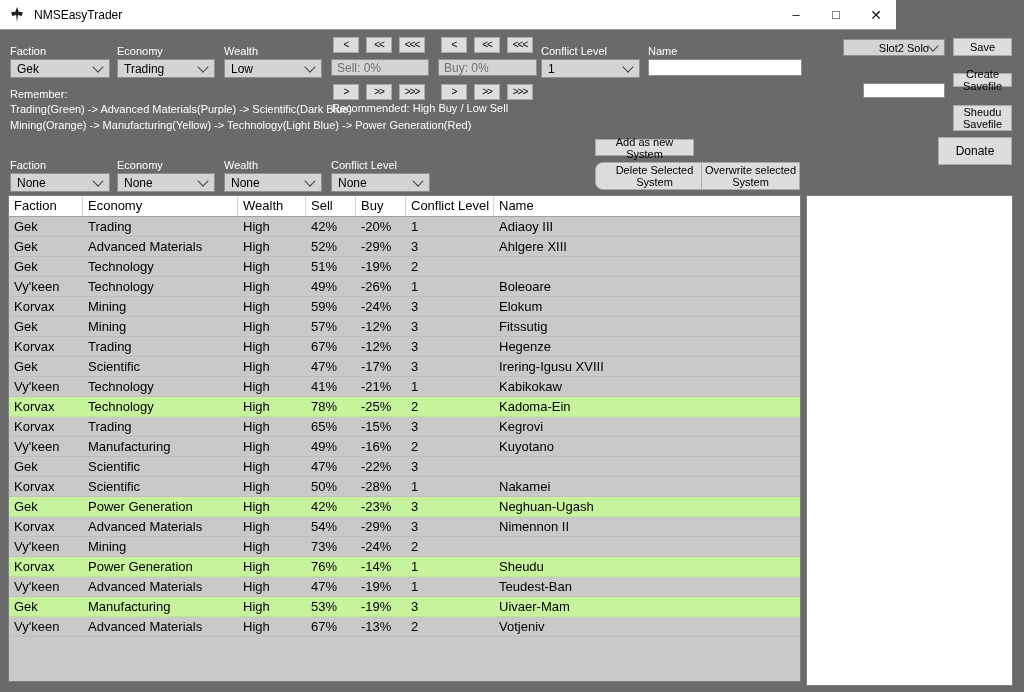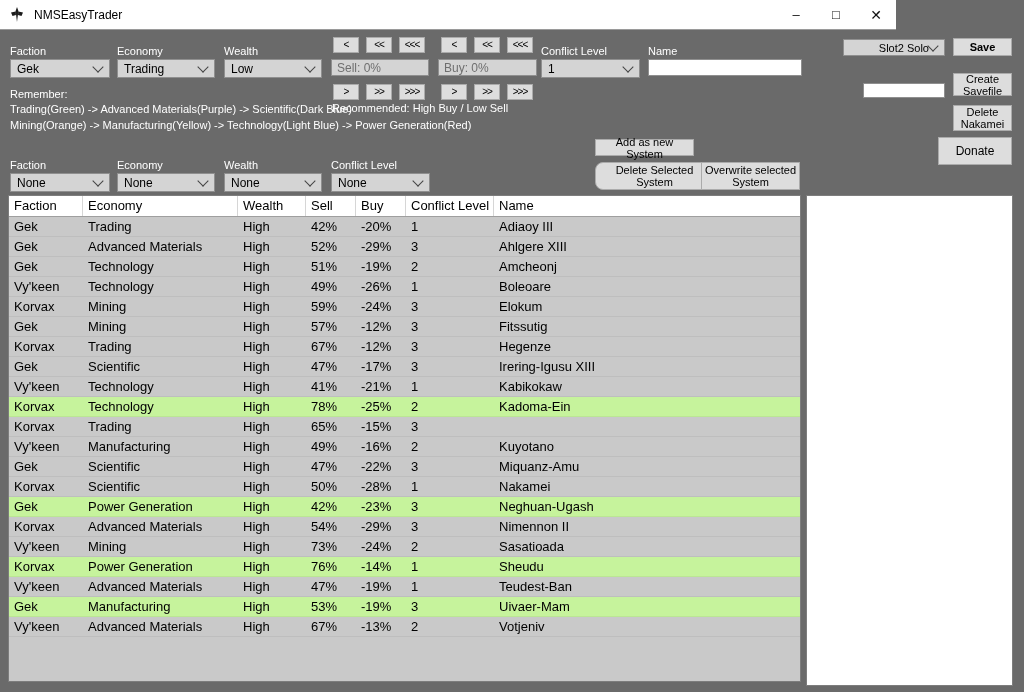--- a/index.html
+++ b/index.html
@@ -139,24 +139,24 @@
 </div>
 
 <div class="btn" style="left:595px;top:139px;width:99px;height:17px;">Add as new System</div>
 <div class="btn" style="left:595px;top:162px;width:119px;height:28px;border-radius:8px;">Delete Selected System</div>
 <div class="btn" style="left:701px;top:162px;width:99px;height:28px;">Overwrite selected System</div>
 
 <div class="dd" style="left:843px;top:39px;width:102px;height:17px;font-size:11px;justify-content:flex-end;">
   <span>Slot2 Solo</span>
   <span class="chev"></span>
 </div>
-<div class="btn" style="left:953px;top:38px;width:59px;height:18px;font-weight:bold;">Save</div>
+<div class="btn" style="left:953px;top:38px;width:59px;height:18px;">Save</div>
 <input class="tb white" style="left: 863px; top: 83px; width: 82px; height: 15px;" value="">
-<div class="btn" style="left:953px;top:73px;width:59px;height:23px;">Create Savefile</div>
-<div class="btn" style="left:953px;top:105px;width:59px;height:26px;">Delete Nakamei</div>
+<div class="btn" style="left:953px;top:73px;width:59px;height:14px;">Create Savefile</div>
+<div class="btn" style="left:953px;top:105px;width:59px;height:26px;">Sheudu Savefile</div>
 <div class="btn" style="left:938px;top:137px;width:74px;height:28px;font-size:12px;">Donate</div>
 
 <div class="systems-table">
   <div class="thead">
     <div class="hcell">Faction</div>
     <div class="hcell">Economy</div>
     <div class="hcell">Wealth</div>
     <div class="hcell">Sell</div>
     <div class="hcell">Buy</div>
     <div class="hcell">Conflict Level</div>
@@ -181,21 +181,20 @@
         <div class="cell">3</div>
         <div class="cell">Ahlgere XIII</div>
       </div>
       <div class="trow">
         <div class="cell">Gek</div>
         <div class="cell">Technology</div>
         <div class="cell">High</div>
         <div class="cell">51%</div>
         <div class="cell">-19%</div>
         <div class="cell">2</div>
-        <div class="cell">Amcheonj</div>
       </div>
       <div class="trow">
         <div class="cell">Vy'keen</div>
         <div class="cell">Technology</div>
         <div class="cell">High</div>
         <div class="cell">49%</div>
         <div class="cell">-26%</div>
         <div class="cell">1</div>
         <div class="cell">Boleoare</div>
       </div>
@@ -226,21 +225,21 @@
         <div class="cell">3</div>
         <div class="cell">Hegenze</div>
       </div>
       <div class="trow">
         <div class="cell">Gek</div>
         <div class="cell">Scientific</div>
         <div class="cell">High</div>
         <div class="cell">47%</div>
         <div class="cell">-17%</div>
         <div class="cell">3</div>
-        <div class="cell">Irering-Igusu XIII</div>
+        <div class="cell">Irering-Igusu XVIII</div>
       </div>
       <div class="trow">
         <div class="cell">Vy'keen</div>
         <div class="cell">Technology</div>
         <div class="cell">High</div>
         <div class="cell">41%</div>
         <div class="cell">-21%</div>
         <div class="cell">1</div>
         <div class="cell">Kabikokaw</div>
       </div>
@@ -253,38 +252,38 @@
         <div class="cell">2</div>
         <div class="cell">Kadoma-Ein</div>
       </div>
       <div class="trow">
         <div class="cell">Korvax</div>
         <div class="cell">Trading</div>
         <div class="cell">High</div>
         <div class="cell">65%</div>
         <div class="cell">-15%</div>
         <div class="cell">3</div>
+        <div class="cell">Kegrovi</div>
       </div>
       <div class="trow">
         <div class="cell">Vy'keen</div>
         <div class="cell">Manufacturing</div>
         <div class="cell">High</div>
         <div class="cell">49%</div>
         <div class="cell">-16%</div>
         <div class="cell">2</div>
         <div class="cell">Kuyotano</div>
       </div>
       <div class="trow">
         <div class="cell">Gek</div>
         <div class="cell">Scientific</div>
         <div class="cell">High</div>
         <div class="cell">47%</div>
         <div class="cell">-22%</div>
         <div class="cell">3</div>
-        <div class="cell">Miquanz-Amu</div>
       </div>
       <div class="trow">
         <div class="cell">Korvax</div>
         <div class="cell">Scientific</div>
         <div class="cell">High</div>
         <div class="cell">50%</div>
         <div class="cell">-28%</div>
         <div class="cell">1</div>
         <div class="cell">Nakamei</div>
       </div>
@@ -306,21 +305,20 @@
         <div class="cell">3</div>
         <div class="cell">Nimennon II</div>
       </div>
       <div class="trow">
         <div class="cell">Vy'keen</div>
         <div class="cell">Mining</div>
         <div class="cell">High</div>
         <div class="cell">73%</div>
         <div class="cell">-24%</div>
         <div class="cell">2</div>
-        <div class="cell">Sasatioada</div>
       </div>
       <div class="trow green">
         <div class="cell">Korvax</div>
         <div class="cell">Power Generation</div>
         <div class="cell">High</div>
         <div class="cell">76%</div>
         <div class="cell">-14%</div>
         <div class="cell">1</div>
         <div class="cell">Sheudu</div>
       </div>

